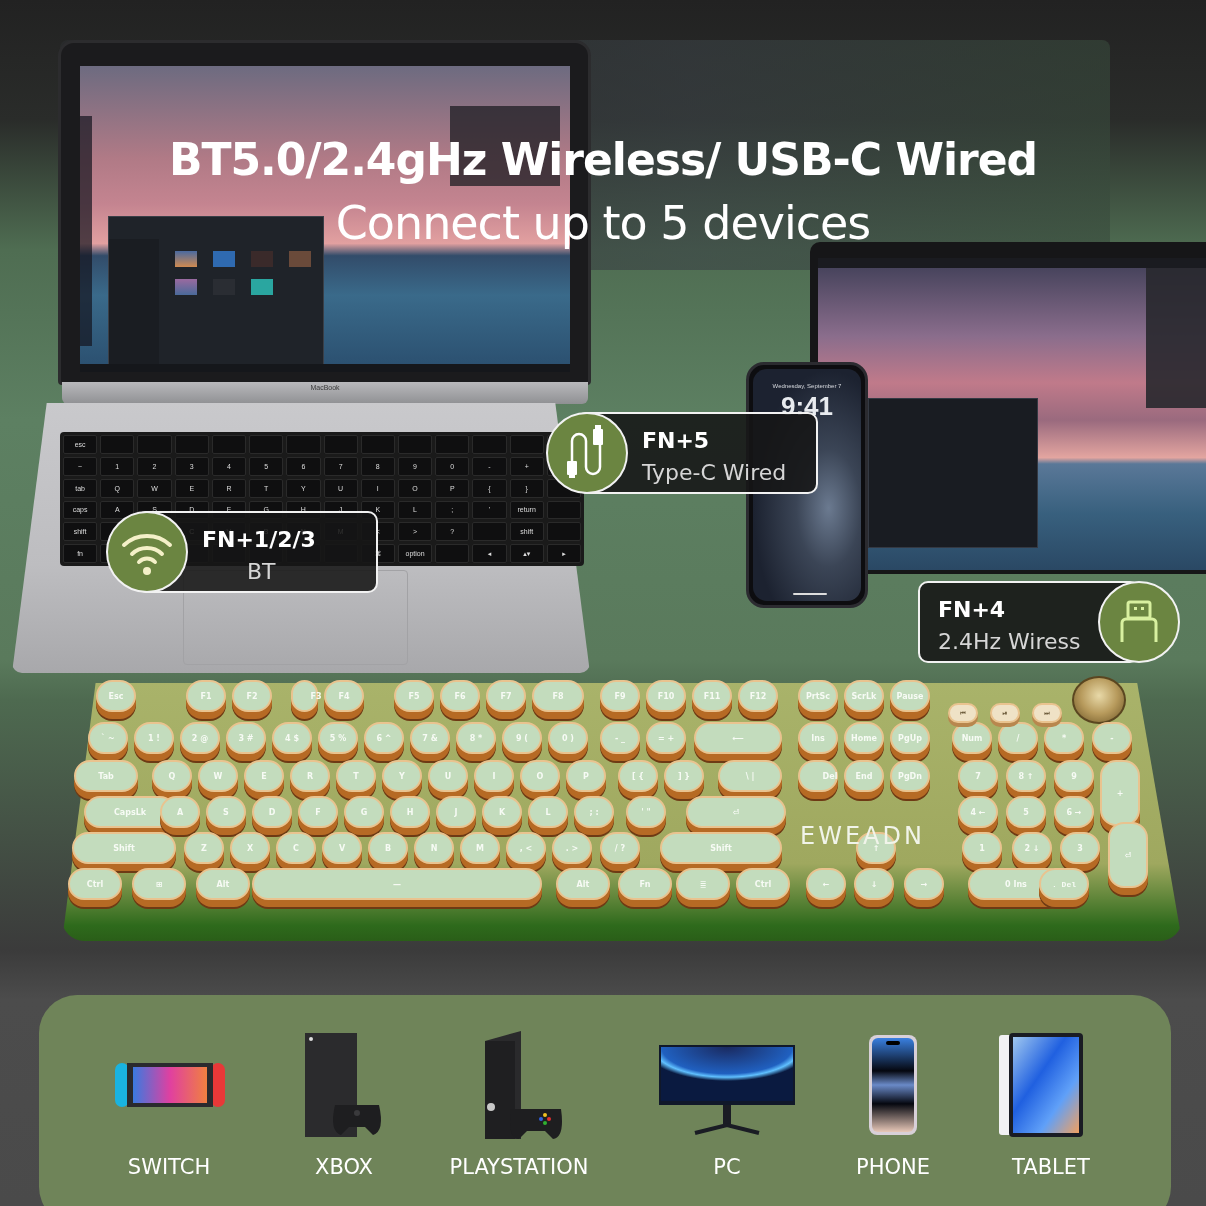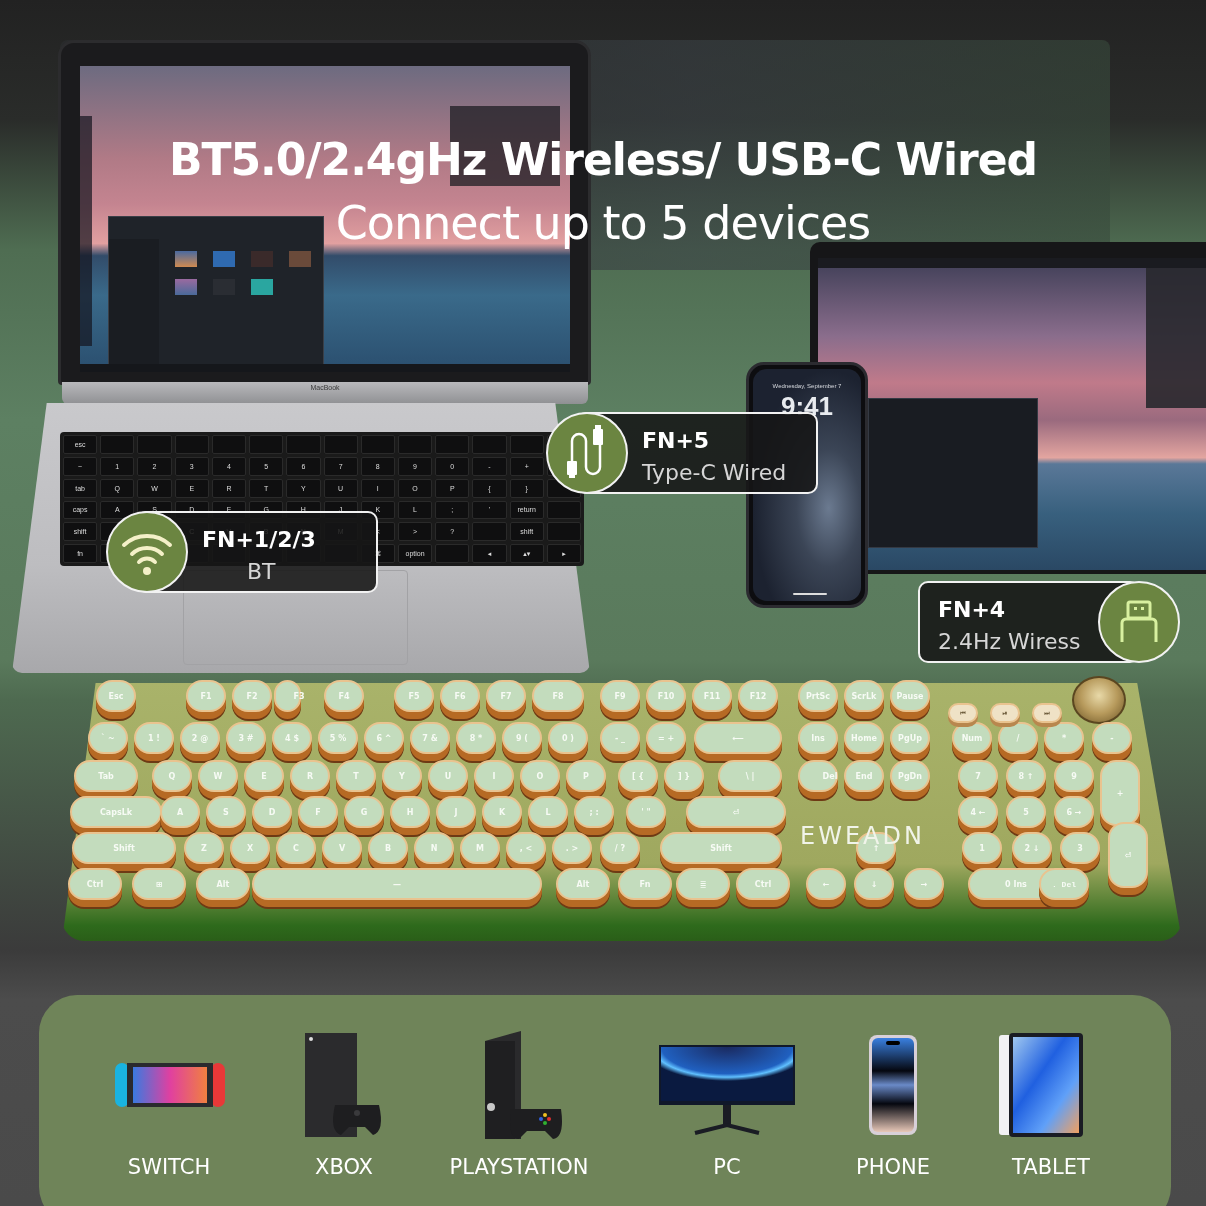--- a/index.html
+++ b/index.html
@@ -241,21 +241,21 @@
     <div class="b-title" style="left:18px; top:14px;">FN+4</div>
     <div class="b-sub" style="left:18px; top:46px;">2.4Hz Wiress</div>
   </div>
 
   <div class="kb-base"></div>
   <div class="knob"></div>
   <div id="kbKeys">
       <div class="key" style="left: 96px; top: 680px; width: 40px;">Esc</div>
       <div class="key" style="left: 186px; top: 680px; width: 40px;">F1</div>
       <div class="key" style="left: 232px; top: 680px; width: 40px;">F2</div>
-      <div class="key" style="left: 274px; top: 680px; width: 26px; padding-left: 23px;">F3</div>
+      <div class="key" style="left: 291px; top: 680px; width: 26px; padding-left: 23px;">F3</div>
       <div class="key" style="left: 324px; top: 680px; width: 40px;">F4</div>
       <div class="key" style="left: 394px; top: 680px; width: 40px;">F5</div>
       <div class="key" style="left: 440px; top: 680px; width: 40px;">F6</div>
       <div class="key" style="left: 486px; top: 680px; width: 40px;">F7</div>
       <div class="key" style="left: 532px; top: 680px; width: 52px;">F8</div>
       <div class="key" style="left: 600px; top: 680px; width: 40px;">F9</div>
       <div class="key" style="left: 646px; top: 680px; width: 40px;">F10</div>
       <div class="key" style="left: 692px; top: 680px; width: 40px;">F11</div>
       <div class="key" style="left: 738px; top: 680px; width: 40px;">F12</div>
       <div class="key" style="left: 798px; top: 680px; width: 40px;">PrtSc</div>
@@ -296,21 +296,21 @@
       <div class="key" style="left: 618px; top: 760px; width: 40px;">[ {</div>
       <div class="key" style="left: 664px; top: 760px; width: 40px;">] }</div>
       <div class="key" style="left: 718px; top: 760px; width: 64px;">\ |</div>
       <div class="key" style="left: 798px; top: 760px; width: 40px; padding-left: 24px;">Del</div>
       <div class="key" style="left: 844px; top: 760px; width: 40px;">End</div>
       <div class="key" style="left: 890px; top: 760px; width: 40px;">PgDn</div>
       <div class="key" style="left: 958px; top: 760px; width: 40px;">7</div>
       <div class="key" style="left: 1006px; top: 760px; width: 40px;">8 ↑</div>
       <div class="key" style="left: 1054px; top: 760px; width: 40px;">9</div>
       <div class="key" style="left: 1100px; top: 760px; width: 40px; height: 66px;">+</div>
-      <div class="key" style="left: 70px; top: 796px; width: 92px; text-align: center;">CapsLk</div>
+      <div class="key" style="left: 84px; top: 796px; width: 92px; text-align: center;">CapsLk</div>
       <div class="key" style="left: 160px; top: 796px; width: 40px;">A</div>
       <div class="key" style="left: 206px; top: 796px; width: 40px;">S</div>
       <div class="key" style="left: 252px; top: 796px; width: 40px;">D</div>
       <div class="key" style="left: 298px; top: 796px; width: 40px;">F</div>
       <div class="key" style="left: 344px; top: 796px; width: 40px;">G</div>
       <div class="key" style="left: 390px; top: 796px; width: 40px;">H</div>
       <div class="key" style="left: 436px; top: 796px; width: 40px;">J</div>
       <div class="key" style="left: 482px; top: 796px; width: 40px;">K</div>
       <div class="key" style="left: 528px; top: 796px; width: 40px;">L</div>
       <div class="key" style="left: 574px; top: 796px; width: 40px;">; :</div>

